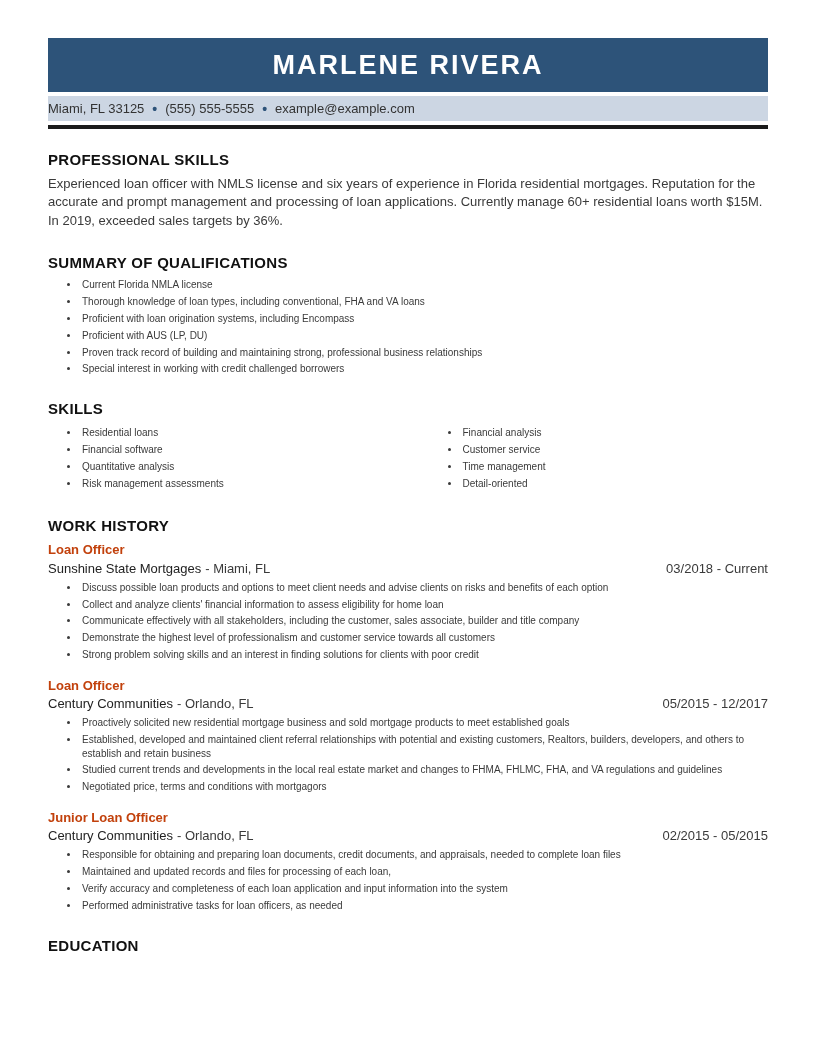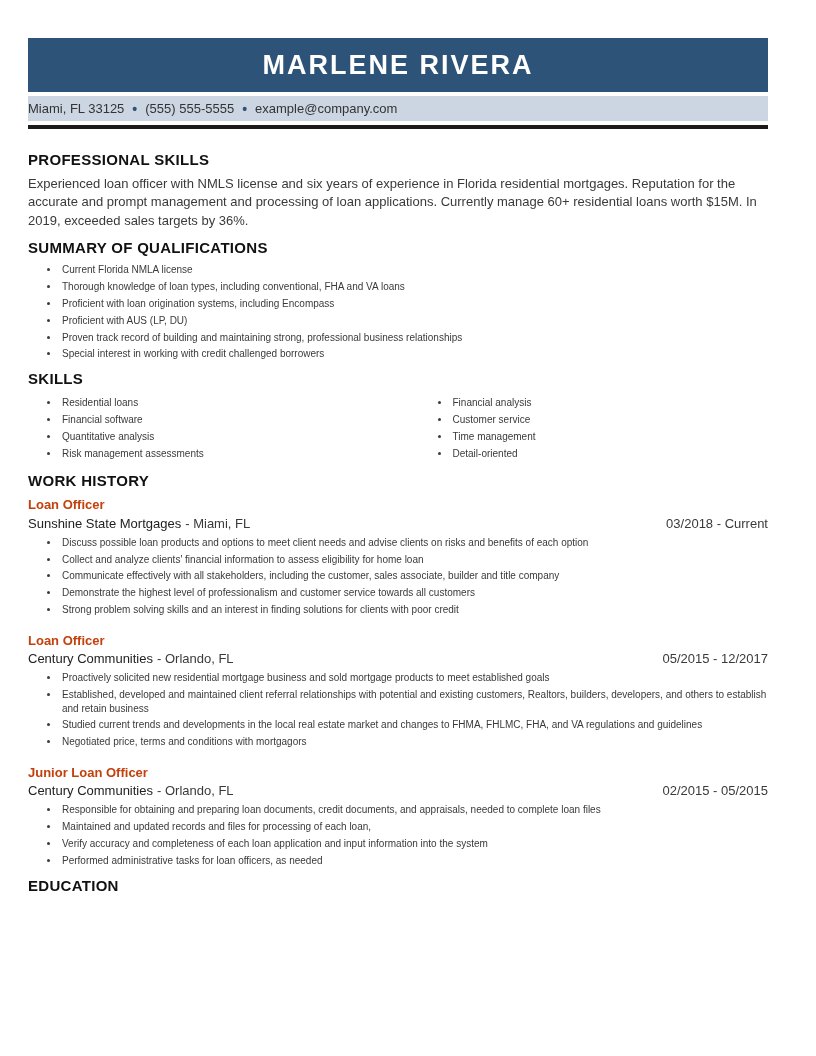--- a/index.html
+++ b/index.html
@@ -7,21 +7,21 @@
   body {
     font-family: "Liberation Sans", sans-serif;
     color: #3a3a3a;
     -webkit-font-smoothing: antialiased;
   }
   .page {
     width: 816px;
     height: 1056px;
     margin: 0 auto;
     background: #ffffff;
-    padding: 38px 48px 40px 28px;
+    padding: 38px 48px 40px 48px;
     overflow: hidden;
   }
 
   
   .name-band {
     background: var(--header-bg, #2d5379);
     height: 54px;
     display: flex;
     align-items: center;
     justify-content: center;
@@ -48,21 +48,21 @@
     margin: 0 8px;
     font-size: 14px;
   }
   .header-divider {
     margin-top: 4px;
     height: 0;
     border-top: 4px solid var(--divider, #1b1b1b);
   }
 
   
-  section { margin-top: 9px; }
+  section { margin-top: 24px; }
   section.first { margin-top: 22px; }
   h2 {
     font-size: 15px;
     font-weight: 700;
     color: #111111;
     letter-spacing: 0.3px;
     margin-bottom: 7px;
   }
   p.body-text {
     font-size: 13px;
@@ -112,21 +112,21 @@
 
   <header>
     <div class="name-band">
       <h1>MARLENE RIVERA</h1>
     </div>
     <div class="contact-bar">
       <span>Miami, FL 33125</span>
       <span class="sep">•</span>
       <span>(555) 555-5555</span>
       <span class="sep">•</span>
-      <span>example@company.com</span>
+      <span>example@example.com</span>
     </div>
     <div class="header-divider"></div>
   </header>
 
   <section class="first">
     <h2>PROFESSIONAL SKILLS</h2>
     <p class="body-text">Experienced loan officer with NMLS license and six years of experience in Florida residential mortgages. Reputation for the accurate and prompt management and processing of loan applications. Currently manage 60+ residential loans worth $15M. In 2019, exceeded sales targets by 36%.</p>
   </section>
 
   <section>

